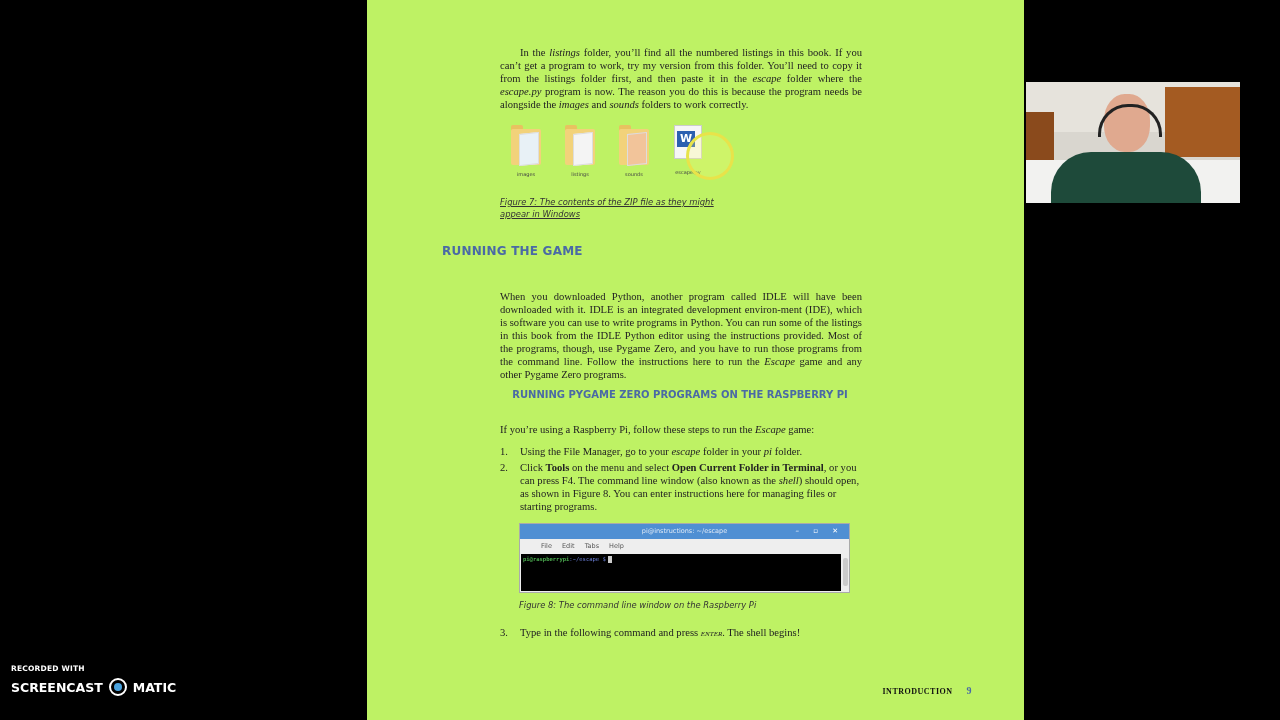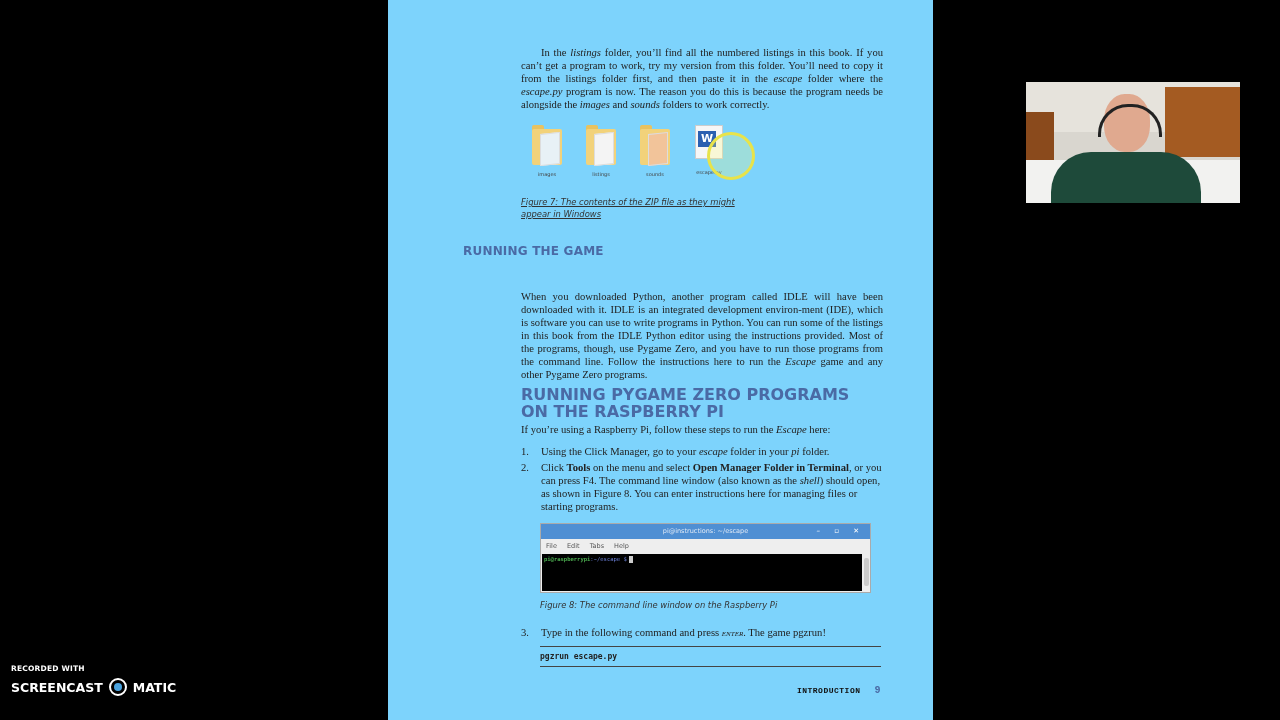--- a/index.html
+++ b/index.html
@@ -1,51 +1,51 @@
 <!DOCTYPE html>
 <html><head>
 <meta charset="utf-8">
 <style>
   html, body { margin:0; padding:0; }
   body { width:1280px; height:720px; background:#000; position:relative; overflow:hidden; font-family:"Liberation Serif", serif; }
-  .page { position:absolute; left:388px; top:0; width:545px; height:720px; background:#7dd3fc; }
+  .page { position:absolute; left:367px; top:0; width:657px; height:720px; background:#bef264; }
   .body-text { position:absolute; left:133px; width:362px; font-size:10.6px; line-height:13px; color:#222; text-align:justify; }
   .body-text p { margin:0; }
   .indent { text-indent:20px; }
   i { font-style:italic; }
   .heading1 { position:absolute; left:75px; top:244px; font-family:"DejaVu Sans", sans-serif; font-weight:bold; font-size:12px; color:#4a6aa5; letter-spacing:0.2px; }
-  .heading2 { position:absolute; left:133px; top:386px; width:360px; font-family:"DejaVu Sans", sans-serif; font-weight:bold; font-size:16px; line-height:17px; color:#4a6aa5; }
+  .heading2 { position:absolute; left:133px; top:386px; width:360px; font-family:"DejaVu Sans", sans-serif; font-weight:bold; font-size:10px; line-height:17px; color:#4a6aa5;text-align:center; }
   .folders { position:absolute; left:143px; top:125px; display:flex; gap:22px; }
   .file { width:32px; display:flex; flex-direction:column; align-items:center; }
   .folder-icon { width:30px; height:40px; position:relative; }
   .folder-back { position:absolute; left:0; top:4px; width:30px; height:36px; background:#f2d27a; border-radius:2px; }
   .folder-tab { position:absolute; left:0; top:0; width:12px; height:6px; background:#e8c260; border-radius:2px 2px 0 0; }
   .folder-paper { position:absolute; left:8px; top:8px; width:18px; height:30px; background:#f4f4f4; transform:skewY(-6deg); border:1px solid #ddd; }
   .file-label { font-family:"DejaVu Sans", sans-serif; font-size:5px; color:#444; margin-top:6px; white-space:nowrap; }
   .word-doc { width:26px; height:32px; background:#f6f6f6; border:1px solid #ccc; position:relative; }
   .word-w { position:absolute; left:2px; top:5px; width:18px; height:16px; background:#2b5fb0; color:#fff; font-family:"DejaVu Sans", sans-serif; font-weight:bold; font-size:11px; text-align:center; line-height:16px; }
   .cursor-ring { position:absolute; left:319px; top:132px; width:42px; height:42px; border-radius:50%; background:rgba(255,250,120,0.25); border:3px solid #e8e34a; }
   .caption { position:absolute; font-family:"DejaVu Sans", sans-serif; font-style:italic; font-size:8.4px; line-height:11.5px; color:#333; }
   ol.steps { position:absolute; left:133px; width:362px; margin:0; padding:0; list-style:none; font-size:10.6px; line-height:13px; color:#222; }
   ol.steps li { position:relative; padding-left:20px; margin-bottom:3px; }
   ol.steps .num { position:absolute; left:0; top:0; }
   b { font-weight:bold; }
   .sc { font-variant:small-caps;font-style:italic; }
   .terminal { position:absolute; left:152px; top:523px; width:329px; height:68px; border:1px solid #aaa; background:#eee; }
   .term-title { height:15px; background:#4f8fd3; color:#dfe9f6; font-family:"DejaVu Sans", sans-serif; font-size:6.5px; text-align:center; line-height:15px; position:relative; }
   .term-controls { position:absolute; right:5px; top:0; font-size:7px; color:#fff; letter-spacing:6px; }
-  .term-menu { height:14px; font-family:"DejaVu Sans", sans-serif; font-size:6.5px; color:#555; line-height:14px; padding-left:5px; }
+  .term-menu { height:14px; font-family:"DejaVu Sans", sans-serif; font-size:6.5px; color:#555; line-height:14px; padding-left:21px; }
   .term-menu span { margin-right:8px; }
   .term-body { position:absolute; left:1px; top:30px; right:8px; bottom:1px; background:#000; font-family:"DejaVu Sans Mono", monospace; font-size:5.5px; padding:2px; }
   .prompt-user { color:#4caf50; font-weight:bold; }
   .prompt-path { color:#6a7fd8; }
   .cursor-block { display:inline-block; width:4px; height:7px; background:#ccc; vertical-align:middle; margin-left:2px; }
   .term-scroll { position:absolute; right:1px; top:34px; width:5px; height:28px; background:#ccc; border-radius:2px; }
   .code-box { position:absolute; left:152px; top:646px; width:341px; height:19px; border-top:1px solid #444; border-bottom:1px solid #444; font-family:"DejaVu Sans Mono", monospace; font-weight:bold; font-size:8px; line-height:19px; color:#222; }
-  .footer { position:absolute; right:52px; top:685px; font-family:Liberation Mono, monospace; font-size:8px; font-weight:bold; color:#111; letter-spacing:0.5px; }
+  .footer { position:absolute; right:52px; top:685px; font-family:Liberation Serif, serif; font-size:8px; font-weight:bold; color:#111; letter-spacing:0.5px; }
   .footer .pgnum { color:#4a6aa5; margin-left:14px; font-size:10px; }
   .webcam { position:absolute; left:1026px; top:82px; width:214px; height:121px; overflow:hidden; background:#d9d6cf; }
   .wc-ceiling { position:absolute; left:0; top:0; width:100%; height:50px; background:#e6e3dc; }
   .wc-cabinet-r { position:absolute; right:0; top:5px; width:75px; height:70px; background:#a45b22; }
   .wc-cabinet-l { position:absolute; left:0; top:30px; width:28px; height:50px; background:#8a4a1c; }
   .wc-counter { position:absolute; left:0; top:78px; width:100%; height:43px; background:#f2f2f0; }
   .wc-head { position:absolute; left:78px; top:12px; width:46px; height:58px; border-radius:45%; background:#e0a98f; }
   .wc-shirt { position:absolute; left:25px; top:70px; width:150px; height:60px; border-radius:40px 40px 0 0; background:#1e4a3a; }
   .wc-headset { position:absolute; left:72px; top:22px; width:58px; height:30px; border:3px solid #222; border-bottom:none; border-radius:30px 30px 0 0; }
   .watermark { position:absolute; left:11px; top:664px; color:#fff; font-family:"DejaVu Sans", sans-serif; font-weight:bold; }
@@ -104,26 +104,26 @@
 
   <div class="heading1">RUNNING THE GAME</div>
 
   <div class="body-text" style="top:269px;margin-top:21px;">
     <p><span>When you downloaded Python, another program called IDLE will have been downloaded with it. IDLE is an integrated development environ-ment (IDE), which is software you can use to write programs in Python. You can run some of the listings in this book from the IDLE Python editor using the instructions provided. Most of the programs, though, use Pygame Zero, and you have to run those programs from the command line. Follow the instructions here to run the </span><i>Escape</i><span> game and any other Pygame Zero programs.</span></p>
   </div>
 
   <div class="heading2">RUNNING PYGAME ZERO PROGRAMS ON THE RASPBERRY PI</div>
 
   <div class="body-text" style="top:423px;">
-    <p><span>If you’re using a Raspberry Pi, follow these steps to run the </span><i>Escape</i><span> here:</span></p>
+    <p><span>If you’re using a Raspberry Pi, follow these steps to run the </span><i>Escape</i><span> game:</span></p>
   </div>
 
   <ol class="steps" style="top:445px;">
-    <li><span class="num">1.</span><span>Using the Click Manager, go to your </span><i>escape</i><span> folder in your </span><i>pi</i><span> folder.</span></li>
-    <li><span class="num">2.</span><span>Click </span><b>Tools</b><span> on the menu and select </span><b>Open Manager Folder in Terminal</b><span>, or you can press F4. The command line window (also known as the </span><i>shell</i><span>) should open, as shown in Figure 8. You can enter instructions here for managing files or starting programs.</span></li>
+    <li><span class="num">1.</span><span>Using the File Manager, go to your </span><i>escape</i><span> folder in your </span><i>pi</i><span> folder.</span></li>
+    <li><span class="num">2.</span><span>Click </span><b>Tools</b><span> on the menu and select </span><b>Open Current Folder in Terminal</b><span>, or you can press F4. The command line window (also known as the </span><i>shell</i><span>) should open, as shown in Figure 8. You can enter instructions here for managing files or starting programs.</span></li>
   </ol>
 
   <div class="terminal">
     <div class="term-title">
       <span>pi@instructions: ~/escape</span>
       <span class="term-controls">– ▫ ✕</span>
     </div>
     <div class="term-menu">
       <span>File</span>
       <span>Edit</span>
@@ -132,24 +132,23 @@
     </div>
     <div class="term-body">
       <span class="prompt-user">pi@raspberrypi</span><span class="prompt-path">:~/escape $</span><span class="cursor-block"></span>
     </div>
     <div class="term-scroll"></div>
   </div>
 
   <div class="caption" style="left:152px; top:600px;">Figure 8: The command line window on the Raspberry Pi</div>
 
   <ol class="steps" style="top:626px;">
-    <li><span class="num">3.</span><span>Type in the following command and press </span><span class="sc">enter</span><span>. The game pgzrun!</span></li>
+    <li><span class="num">3.</span><span>Type in the following command and press </span><span class="sc">enter</span><span>. The shell begins!</span></li>
   </ol>
 
-  <div class="code-box">pgzrun escape.py</div>
 
   <div class="footer">
     <span>INTRODUCTION</span><span class="pgnum">9</span>
   </div>
 </div>
 
 <div class="webcam">
   <div class="wc-ceiling"></div>
   <div class="wc-cabinet-r"></div>
   <div class="wc-cabinet-l"></div>

